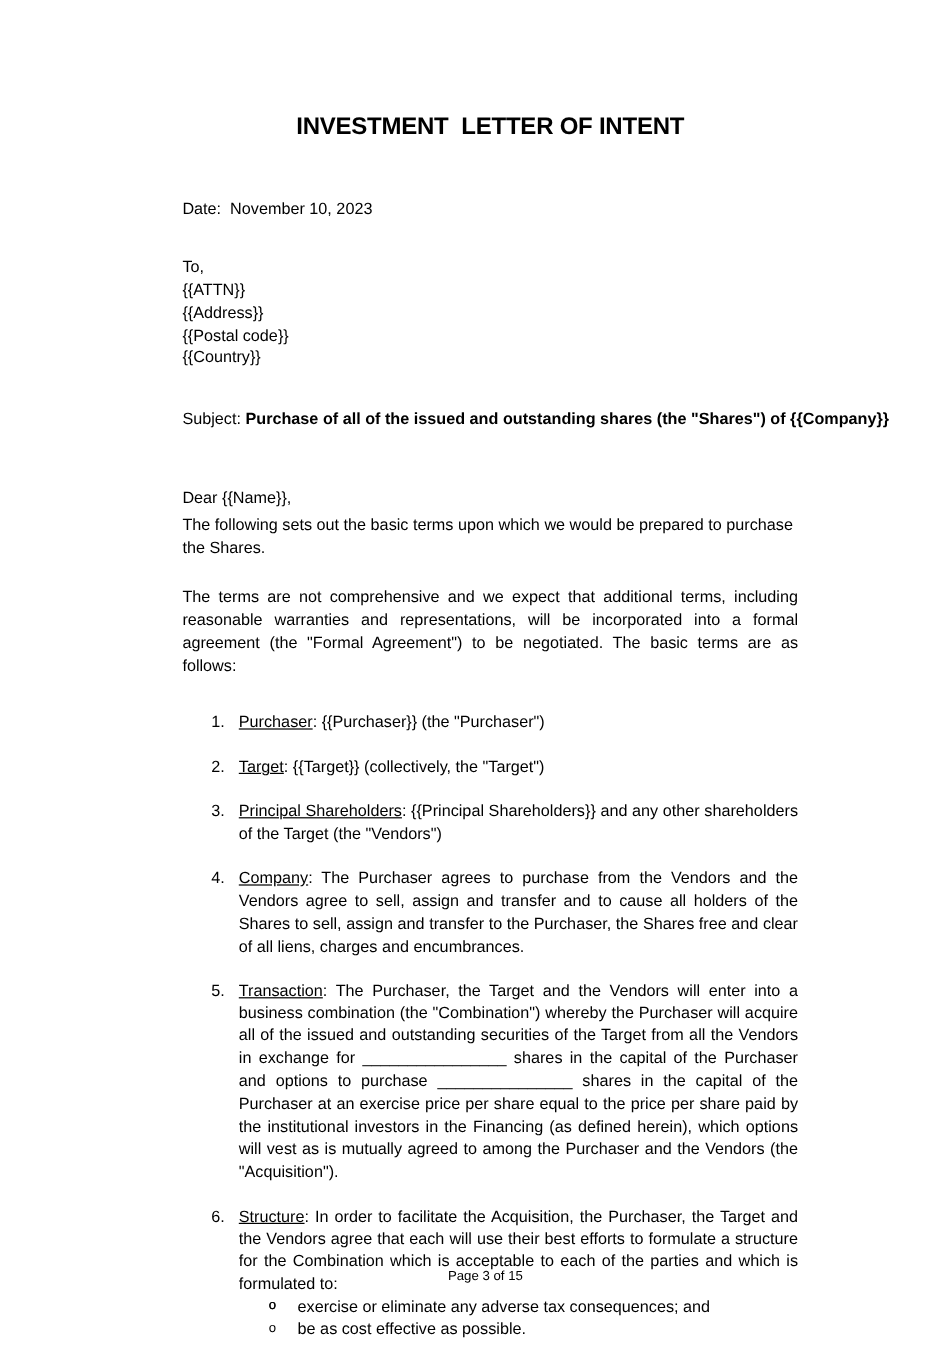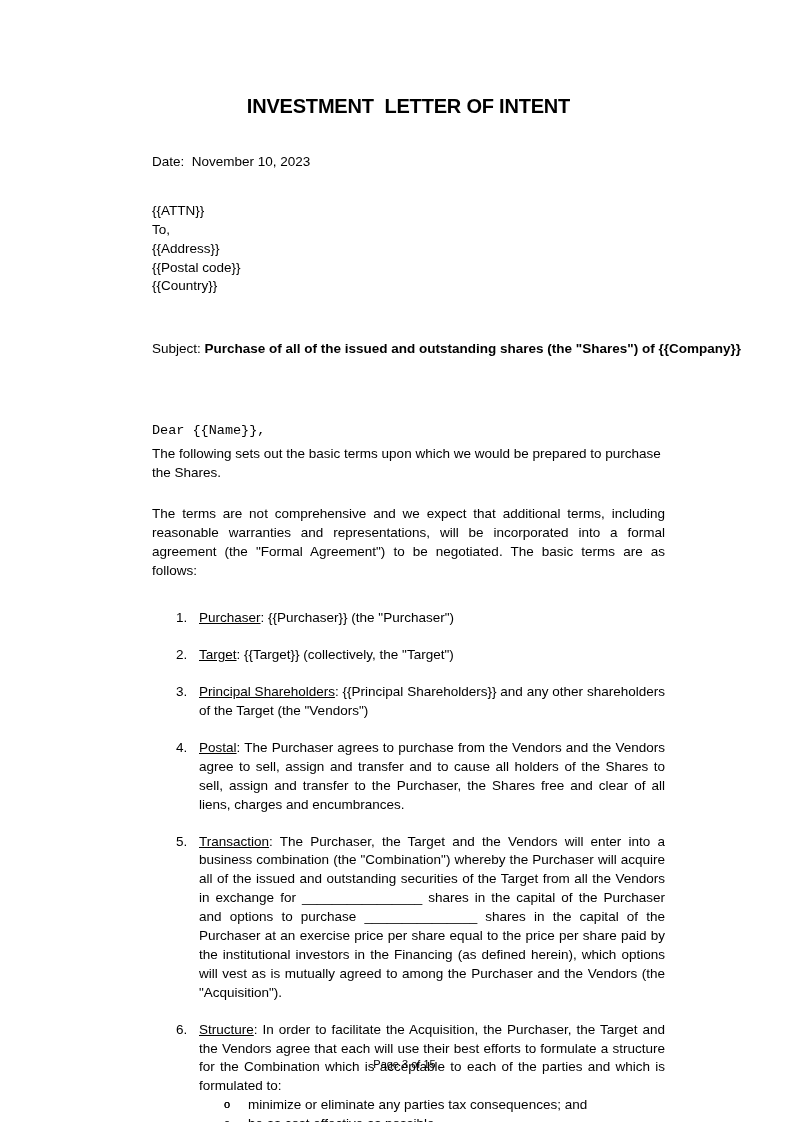--- a/index.html
+++ b/index.html
@@ -21,26 +21,26 @@
   }
   .doc-title {
     margin: 0;
     font-size: 20px;
     line-height: 24px;
     font-weight: bold;
     text-align: center;
     letter-spacing: -0.2px;
     white-space: pre-wrap;
   }
-  .date-line { margin-top: 35px; white-space: pre-wrap; }
+  .date-line { margin-top: 47px; white-space: pre-wrap; }
   .recipient-block { margin-top: 30px; }
   .recipient-line { white-space: pre-wrap; }
-  .subject-line { margin-top: 44px; white-space: nowrap; }
+  .subject-line { margin-top: 32px; white-space: nowrap; }
   .subject-bold { font-weight: bold; }
-  .salutation { margin-top: 63px; font-family: Liberation Mono, monospace; }
+  .salutation { margin-top: 47px; }
   .para-1 { margin-top: 4px; }
   .para-2 { margin-top: 22px; text-align: justify; }
   .terms-list { margin-top: 29px; }
   .list-item { position: relative; padding-left: 47px; }
   .list-item + .list-item { margin-top: 18px; }
   .list-number { position: absolute; left: 24px; top: 0; }
   .list-text { display: block; text-align: justify; }
   .underline { text-decoration: underline; }
   .sub-list { margin-top: 0; }
   .sub-item { position: relative; padding-left: 49px; text-align: left; }
@@ -58,22 +58,22 @@
 <body>
 
 <div class="page">
   <div class="content">
 
     <h1 class="doc-title">INVESTMENT  LETTER OF INTENT</h1>
 
     <div class="date-line">Date:  November 10, 2023</div>
 
     <div class="recipient-block">
+      <div class="recipient-line">To,</div>
       <div class="recipient-line">{{ATTN}}</div>
-      <div class="recipient-line">To,</div>
       <div class="recipient-line">{{Address}}</div>
       <div class="recipient-line">{{Postal code}}</div>
       <div class="recipient-line">{{Country}}</div>
     </div>
 
     <div class="subject-line"><span>Subject: </span><span class="subject-bold">Purchase of all of the issued and outstanding shares (the "Shares") of {{Company}}</span></div>
 
     <div class="salutation">Dear {{Name}},</div>
 
     <p class="para-1">The following sets out the basic terms upon which we would be prepared to purchase the Shares.</p>
@@ -92,38 +92,38 @@
         <span class="list-text"><span class="underline">Target</span><span>: {{Target}} (collectively, the "Target")</span></span>
       </div>
 
       <div class="list-item">
         <span class="list-number">3.</span>
         <span class="list-text"><span class="underline">Principal Shareholders</span><span>: {{Principal Shareholders}} and any other shareholders of the Target (the "Vendors")</span></span>
       </div>
 
       <div class="list-item">
         <span class="list-number">4.</span>
-        <span class="list-text"><span class="underline">Postal</span><span>: The Purchaser agrees to purchase from the Vendors and the Vendors agree to sell, assign and transfer and to cause all holders of the Shares to sell, assign and transfer to the Purchaser, the Shares free and clear of all liens, charges and encumbrances.</span></span>
+        <span class="list-text"><span class="underline">Company</span><span>: The Purchaser agrees to purchase from the Vendors and the Vendors agree to sell, assign and transfer and to cause all holders of the Shares to sell, assign and transfer to the Purchaser, the Shares free and clear of all liens, charges and encumbrances.</span></span>
       </div>
 
       <div class="list-item">
         <span class="list-number">5.</span>
         <span class="list-text"><span class="underline">Transaction</span><span>: The Purchaser, the Target and the Vendors will enter into a business combination (the "Combination") whereby the Purchaser will acquire all of the issued and outstanding securities of the Target from all the Vendors in exchange for ________________ shares in the capital of the Purchaser and options to purchase _______________ shares in the capital of the Purchaser at an exercise price per share equal to the price per share paid by the institutional investors in the Financing (as defined herein), which options will vest as is mutually agreed to among the Purchaser and the Vendors (the "Acquisition").</span></span>
       </div>
 
       <div class="list-item">
         <span class="list-number">6.</span>
         <span class="list-text"><span class="underline">Structure</span><span>: In order to facilitate the Acquisition, the Purchaser, the Target and the Vendors agree that each will use their best efforts to formulate a structure for the Combination which is acceptable to each of the parties and which is formulated to:</span></span>
         <div class="sub-list">
           <div class="sub-item">
             <span class="sub-marker">o</span>
           </div>
           <div class="sub-item">
             <span class="sub-marker">o</span>
-            <span>minimize or eliminate any parties tax consequences; and</span>
+            <span>exercise or eliminate any adverse tax consequences; and</span>
           </div>
           <div class="sub-item">
             <span class="sub-marker">o</span>
             <span>be as cost effective as possible.</span>
           </div>
         </div>
       </div>
 
     </div>
   </div>

